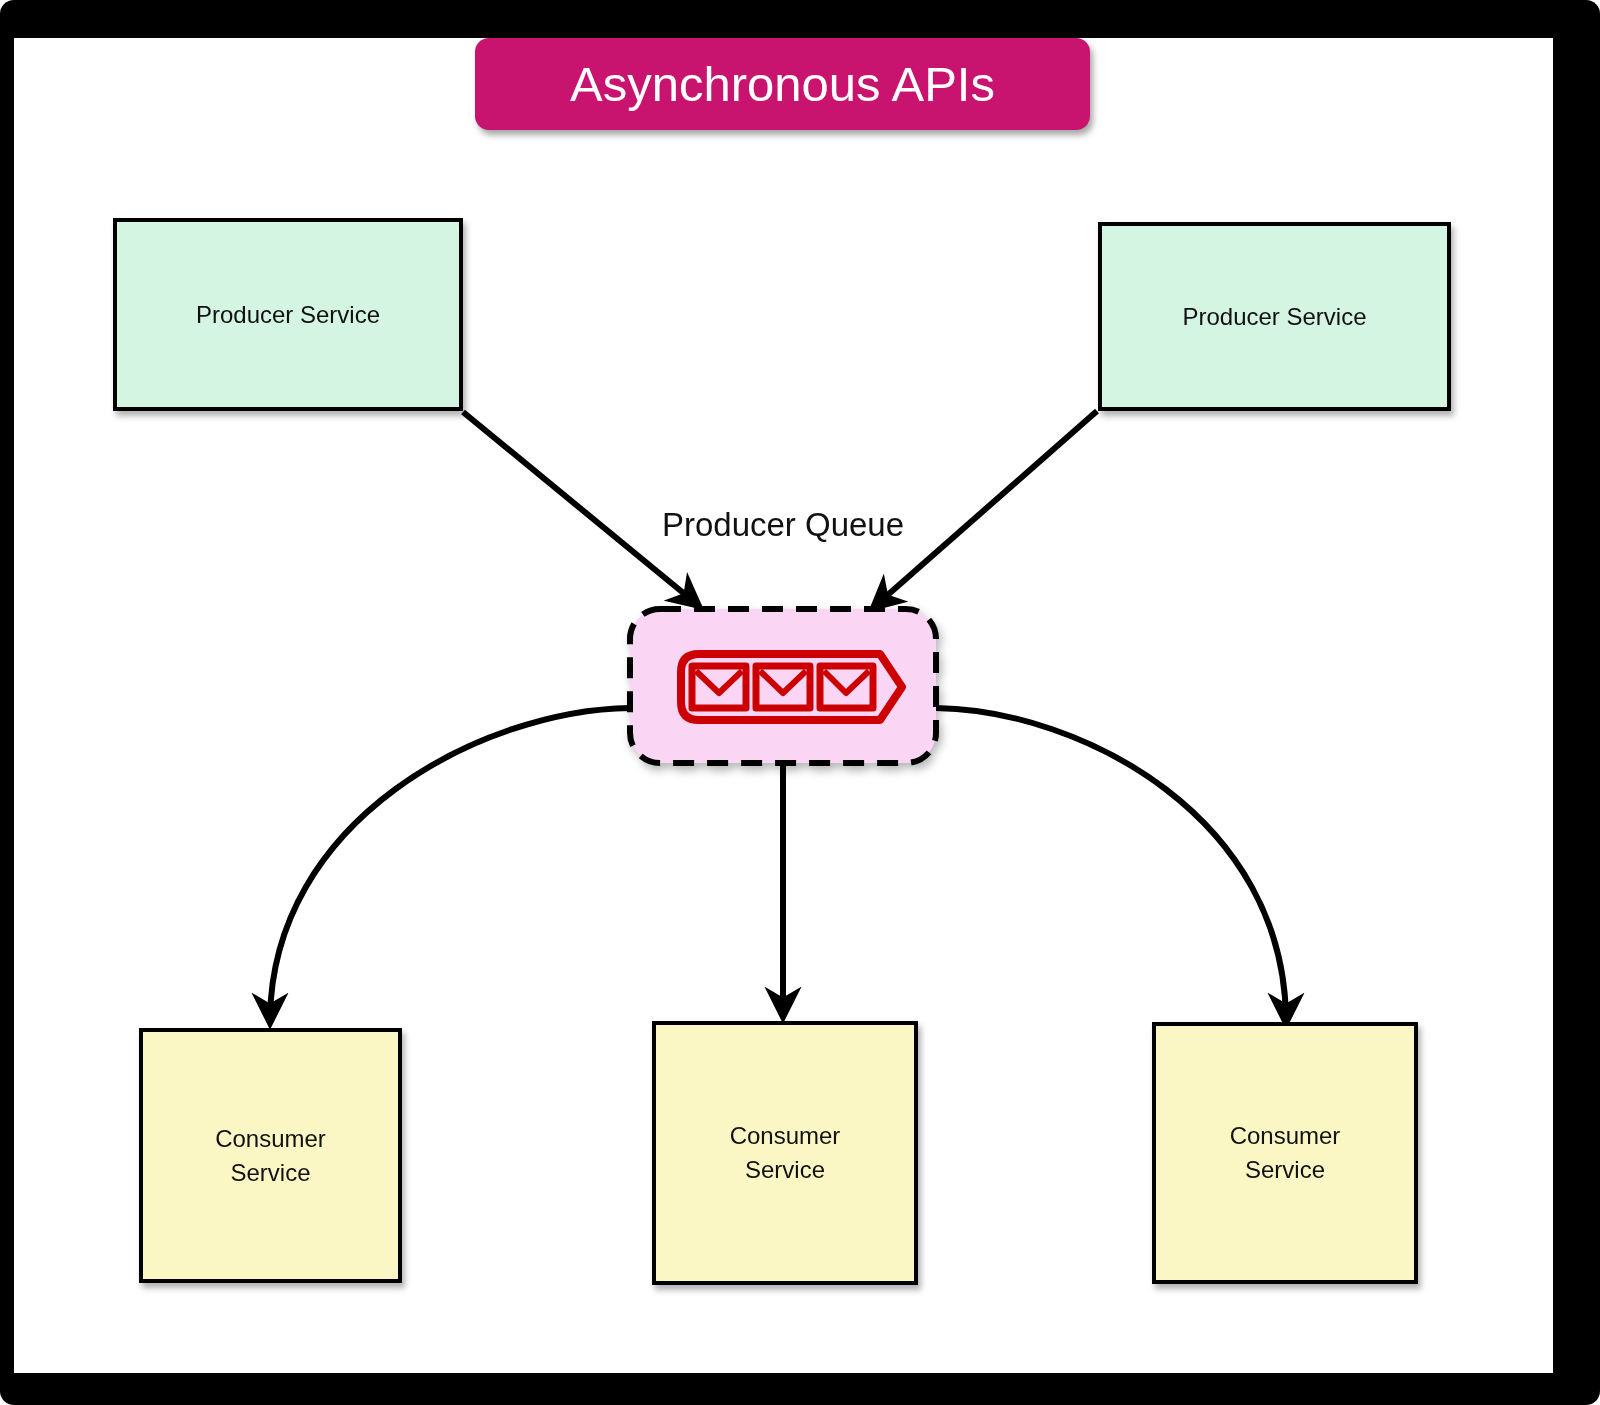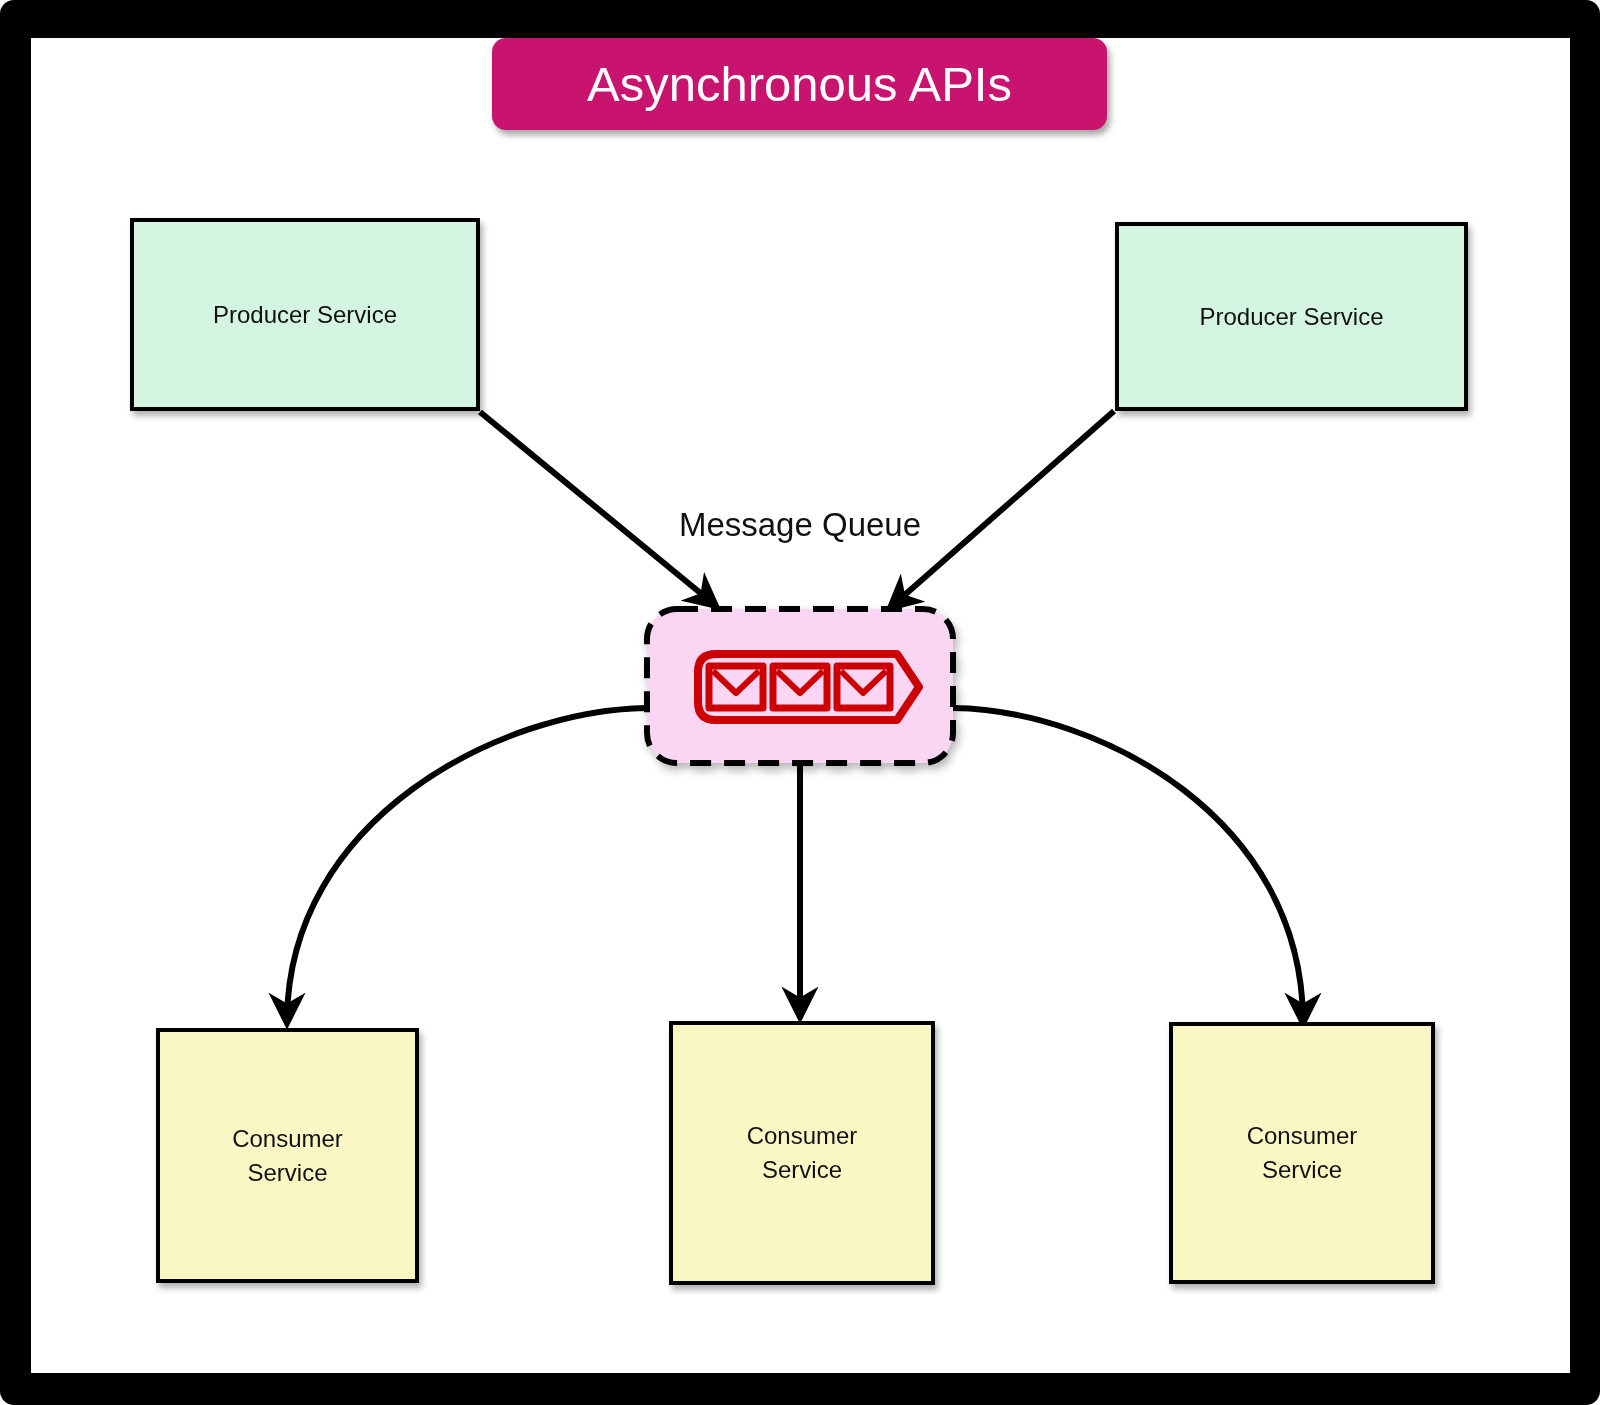--- a/index.html
+++ b/index.html
@@ -15,21 +15,21 @@
     background: #ffffff;
   }
   .frame {
     position: absolute;
     inset: 0;
     background: var(--frame, #000);
     border-radius: 14px;
   }
   .canvas {
     position: absolute;
-    left: 31px;
+    left: 14px;
     top: 38px;
     width: 1539px;
     height: 1335px;
     background: var(--canvas, #fff);
     overflow: hidden;
   }
   svg.connections {
     position: absolute;
     left: 0;
     top: 0;
@@ -142,21 +142,21 @@
     </div>
 
     <div class="node producer" style="left:99px; top:180px; width:350px; height:193px;">
       <span class="label">Producer Service</span>
     </div>
 
     <div class="node producer" style="left:1084px; top:184px; width:353px; height:189px;">
       <span class="label">Producer Service</span>
     </div>
 
-    <div class="queue-label">Message Queue</div>
+    <div class="queue-label">Producer Queue</div>
 
     <div class="node consumer" style="left:125px; top:990px; width:263px; height:255px;">
       <span class="label">Consumer Service</span>
     </div>
 
     <div class="node consumer" style="left:638px; top:983px; width:266px; height:264px;">
       <span class="label">Consumer Service</span>
     </div>
 
     <div class="node consumer" style="left:1138px; top:984px; width:266px; height:262px;">

